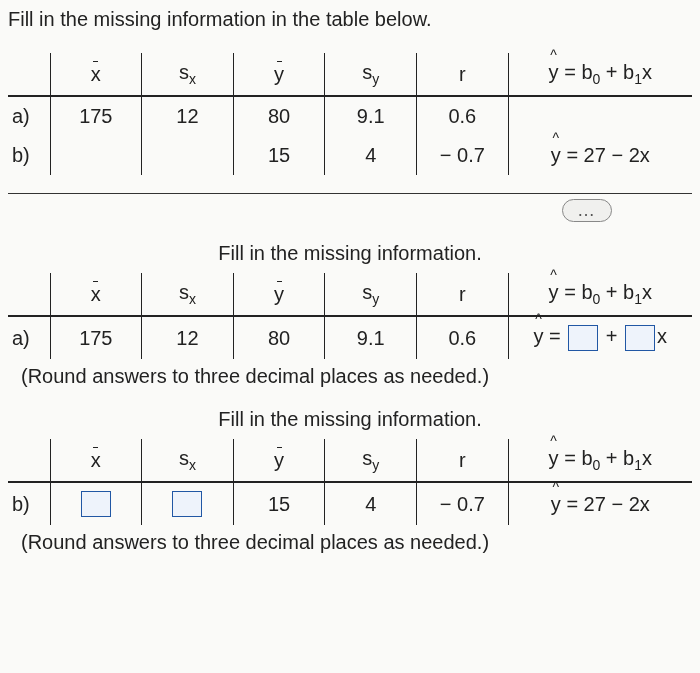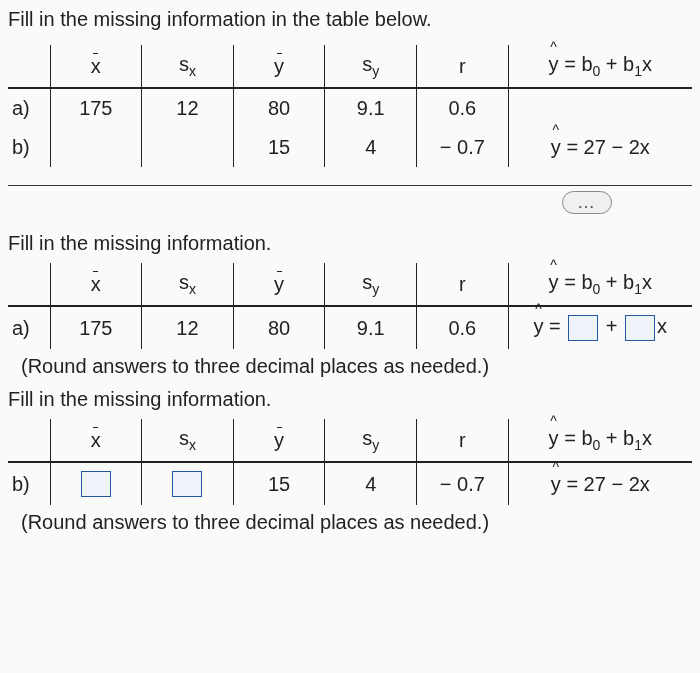--- a/index.html
+++ b/index.html
@@ -5,21 +5,21 @@
   body {
     margin: 0;
     padding: 8px;
     font-family: Arial, Helvetica, sans-serif;
     font-size: 20px;
     color: #222;
     background: #fafaf8;
     width: 684px;
   }
   .prompt {
-    margin-bottom: 14px;
+    margin-bottom: 22px;
   }
   table {
     border-collapse: collapse;
     width: 100%;
     table-layout: fixed;
   }
   td, th {
     text-align: center;
     padding: 8px 4px;
     font-weight: normal;
@@ -91,21 +91,22 @@
     border: 1px solid #888;
     border-radius: 12px;
     padding: 0px 14px;
     color: #555;
     font-size: 18px;
     letter-spacing: 2px;
     background: #f0f0ee;
     cursor: pointer;
   }
   .subhead {
-    margin: 8px 0 8px 0;
+    margin: 20px 0 8px 0;
+    text-align: center;
   }
   .round-note {
     margin: 6px 0 10px 13px;
   }
   .blank {
     display: inline-block;
     width: 28px;
     height: 24px;
     border: 1px solid #2157a4;
     background: #eef3fb;

